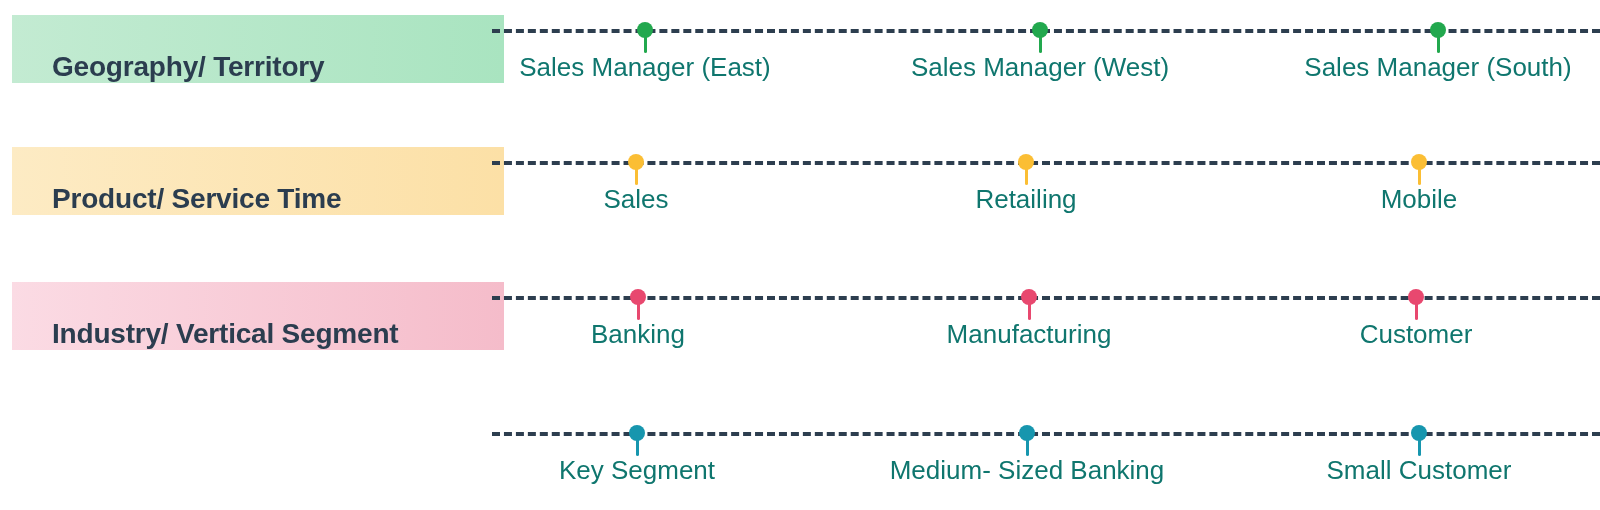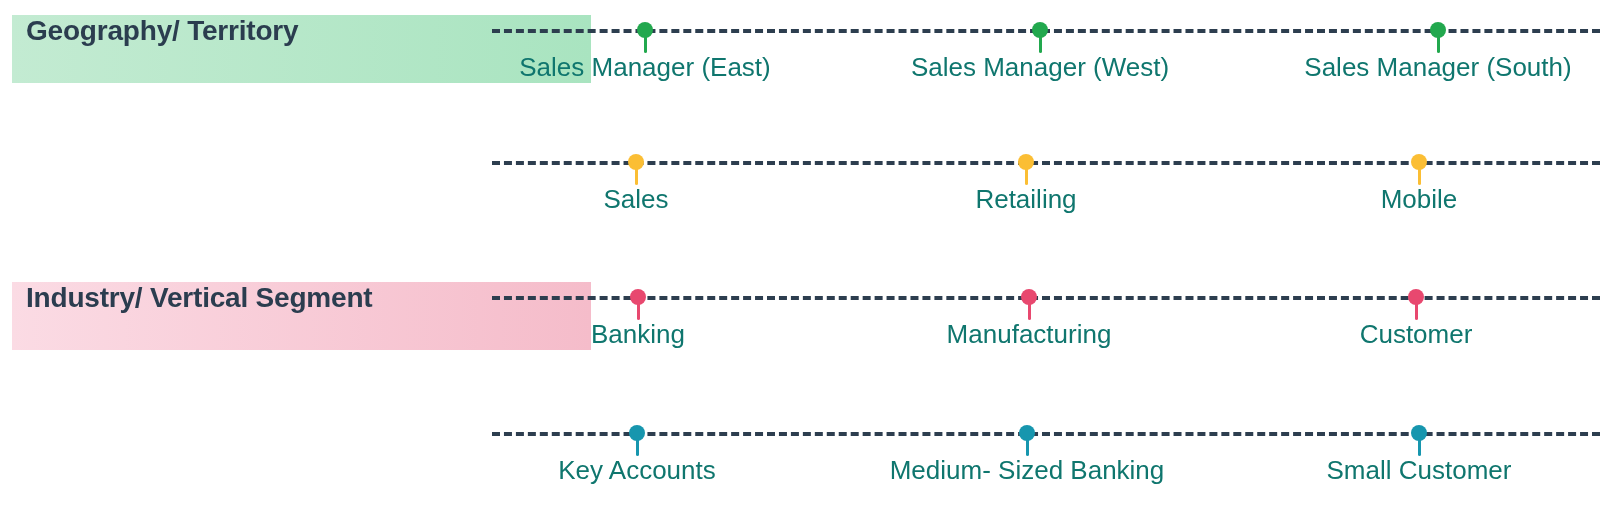--- a/index.html
+++ b/index.html
@@ -27,26 +27,26 @@
     left: 0;
     width: 1600px;
     height: 120px;
   }
 
   
   .cat-chip {
     position: absolute;
     left: 12px;
     top: 7px;
-    width: 579px;
+    width: 492px;
     height: 68px;
     display: flex;
-    align-items: flex-start;
+    align-items: flex-end;
     box-sizing: border-box;
-    padding-left: 14px;
+    padding-left: 40px;
   }
   .cat-chip-label {
     font-size: 28px;
     font-weight: 700;
     letter-spacing: -0.2px;
     color: #2b3d4f;
     white-space: nowrap;
     font-family: "Liberation Sans", sans-serif;
   }
 
@@ -113,20 +113,23 @@
         <div class="pin-stem" style="background: rgb(34, 168, 78);"></div>
         <div class="pin-label">Sales Manager (West)</div>
       </div>
       <div class="pin" style="left: 1438px;">
         <div class="pin-head" style="background: rgb(34, 168, 78);"></div>
         <div class="pin-stem" style="background: rgb(34, 168, 78);"></div>
         <div class="pin-label">Sales Manager (South)</div>
       </div>
     </div>
     <div class="seg-row" style="top: 140px;">
+      <div class="cat-chip" style="background: linear-gradient(90deg, rgb(253, 235, 196), rgb(252, 224, 166));">
+        <span class="cat-chip-label">Product/ Service Time</span>
+      </div>
       <div class="axis-line" style="border-top-color: rgb(45, 62, 79);"></div>
       <div class="pin" style="left: 636px;">
         <div class="pin-head" style="background: rgb(251, 190, 52);"></div>
         <div class="pin-stem" style="background: rgb(251, 190, 52);"></div>
         <div class="pin-label">Sales</div>
       </div>
       <div class="pin" style="left: 1026px;">
         <div class="pin-head" style="background: rgb(251, 190, 52);"></div>
         <div class="pin-stem" style="background: rgb(251, 190, 52);"></div>
         <div class="pin-label">Retailing</div>
@@ -156,21 +159,21 @@
         <div class="pin-head" style="background: rgb(232, 72, 111);"></div>
         <div class="pin-stem" style="background: rgb(232, 72, 111);"></div>
         <div class="pin-label">Customer</div>
       </div>
     </div>
     <div class="seg-row" style="top: 411px;">
       <div class="axis-line" style="border-top-color: rgb(45, 62, 79);"></div>
       <div class="pin" style="left: 637px;">
         <div class="pin-head" style="background: rgb(23, 150, 174);"></div>
         <div class="pin-stem" style="background: rgb(23, 150, 174);"></div>
-        <div class="pin-label">Key Accounts</div>
+        <div class="pin-label">Key Segment</div>
       </div>
       <div class="pin" style="left: 1027px;">
         <div class="pin-head" style="background: rgb(23, 150, 174);"></div>
         <div class="pin-stem" style="background: rgb(23, 150, 174);"></div>
         <div class="pin-label">Medium- Sized Banking</div>
       </div>
       <div class="pin" style="left: 1419px;">
         <div class="pin-head" style="background: rgb(23, 150, 174);"></div>
         <div class="pin-stem" style="background: rgb(23, 150, 174);"></div>
         <div class="pin-label">Small Customer</div>

